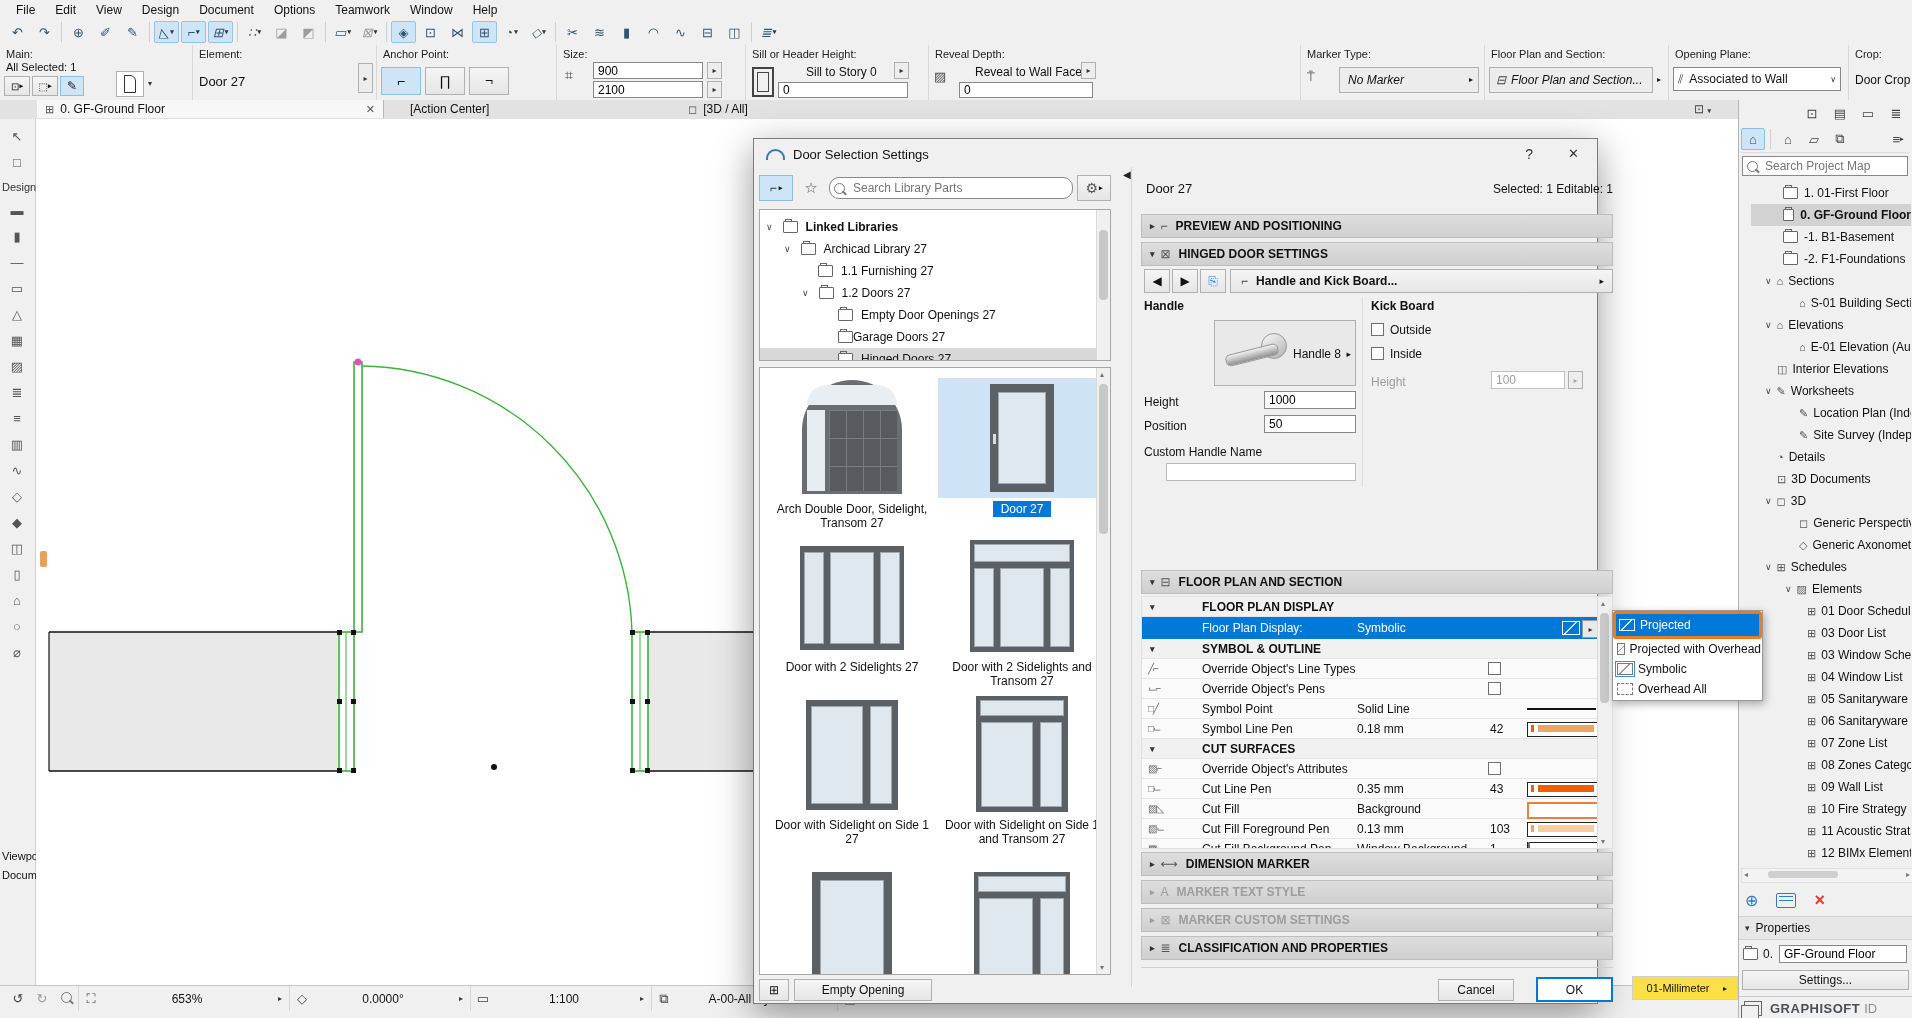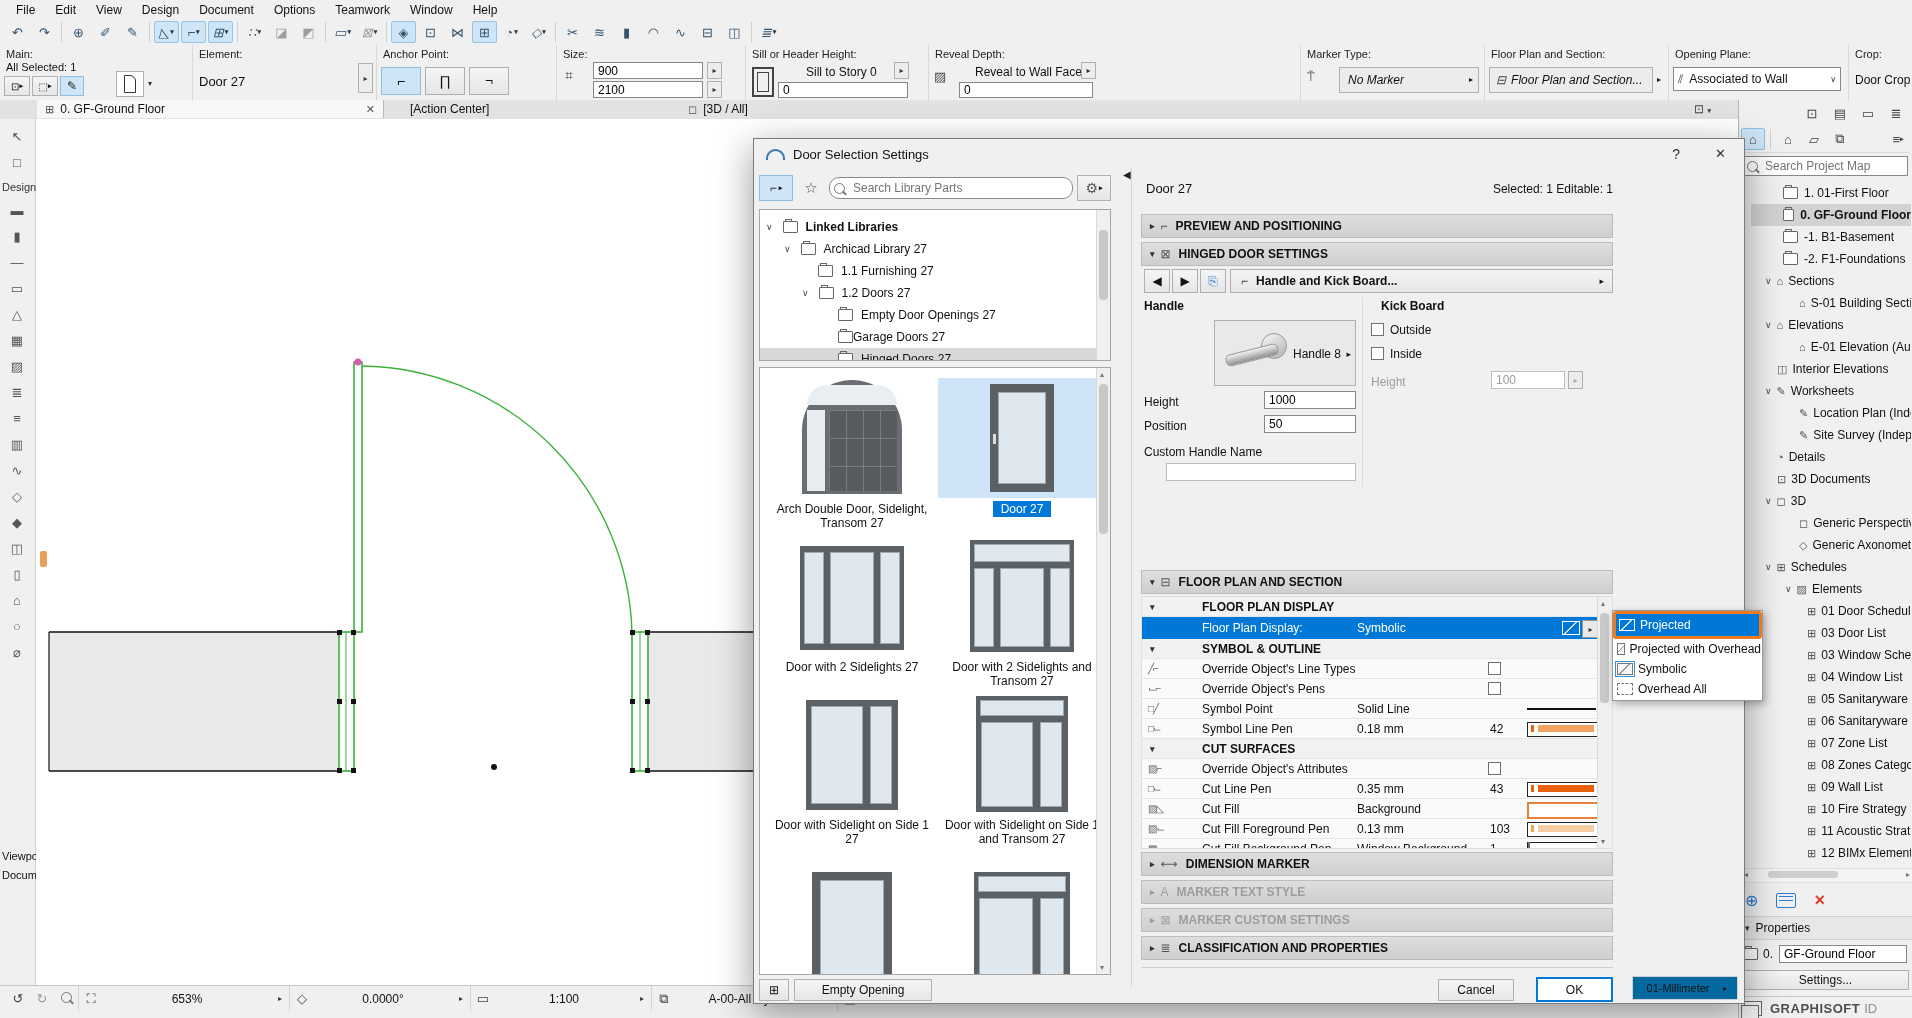--- a/index.html
+++ b/index.html
@@ -37,21 +37,21 @@
   .toolbox{position:absolute;left:0;top:119px;width:36px;height:866px;background:#f0f0f0;border-right:1px solid #cfcfcf;box-sizing:border-box;}
   .tool{width:34px;height:26px;display:flex;align-items:center;justify-content:center;color:#555;font-size:13px;}
   .canvas{position:absolute;left:36px;top:119px;width:1702px;height:866px;background:#fff;}
   
   .statusbar{position:absolute;left:0;top:985px;width:1738px;height:25px;background:#f0f0f0;border-top:1px solid #c6c6c6;display:flex;align-items:center;font-size:12px;}
   .sb-ico{width:24px;text-align:center;color:#444;font-size:13px;}
   .sb-seg{display:flex;align-items:center;height:25px;border-left:1px solid #d5d5d5;}
   .sb-val{text-align:center;}
   .sb-fw{width:18px;text-align:center;font-size:8px;color:#333;}
   
-  .dialog{position:absolute;left:753px;top:138px;width:992px;height:866px;background:#f0f0f0;border:1px solid #7c7c7c;box-shadow:0 10px 36px rgba(0,0,0,.4);z-index:40;box-sizing:border-box;}
+  .dialog{position:absolute;left:753px;top:138px;width:845px;height:866px;background:#f0f0f0;border:1px solid #7c7c7c;box-shadow:0 10px 36px rgba(0,0,0,.4);z-index:40;box-sizing:border-box;}
   .dlg-title{position:absolute;left:0;top:0;right:0;height:30px;display:flex;align-items:center;padding-left:12px;font-size:13px;}
   .logo-arc{width:15px;height:9px;border:2.5px solid #3a78b5;border-bottom:none;border-radius:15px 15px 0 0;margin-right:8px;}
   .acc{position:absolute;left:387px;width:472px;height:24px;background:linear-gradient(#dedede,#cfcfcf);border:1px solid #bdbdbd;display:flex;align-items:center;font-weight:bold;font-size:12px;box-sizing:border-box;}
   .acc .tri{margin:0 6px 0 8px;}
   .acc .aicon{font-size:12px;color:#555;margin-right:8px;font-weight:normal;}
   .white-box{background:#fff;border:1px solid #a6a6a6;box-sizing:border-box;position:absolute;overflow:hidden;}
   .trow{position:absolute;left:0;right:14px;height:22px;display:flex;align-items:center;white-space:nowrap;}
   .sbar{position:absolute;right:0;top:0;bottom:0;width:13px;background:#f0f0f0;border-left:1px solid #dadada;}
   .sbar .thumbv{position:absolute;left:2px;width:9px;background:#c8c8c8;border-radius:4px;}
   .thumb-lbl{position:absolute;text-align:center;font-size:12px;line-height:14px;}
@@ -347,21 +347,21 @@
     <span class="sb-seg" style="width:185px;">
       <span class="sb-ico">⧉</span>
       <span class="sb-val" style="flex:1;">A-00-All layers</span>
       <span class="sb-fw">▸</span>
     </span>
     <span class="sb-seg" style="width:36px;">
         <span class="sb-ico">▨</span>
       </span>
   </div>
 
-  <div class="abs" style="left:1632px;top:976px;width:104px;height:22px;background:#0369a1;border:1px solid #d0d0d0;display:flex;align-items:center;z-index:45;">
+  <div class="abs" style="left:1632px;top:976px;width:104px;height:22px;background:#fde047;border:1px solid #d0d0d0;display:flex;align-items:center;z-index:45;">
     <span style="flex:1;text-align:center;font-size:11px;">01-Millimeter</span>
     <span style="width:14px;font-size:8px;">▸</span>
   </div>
 
   <div class="sidebar">
     <div class="abs" style="left:0;top:2px;right:4px;height:22px;display:flex;justify-content:flex-end;gap:4px;">
       <span class="sb-btn">⊡</span>
       <span class="sb-btn">▤</span>
       <span class="sb-btn">▭</span>
       <span class="sb-btn">≣</span>
@@ -761,21 +761,21 @@
       <span style="position:absolute;right:4px;top:28px;font-size:9px;">▸</span>
     </div>
     <span class="abs" style="left:390px;top:256px;">Height</span>
     <input class="field abs" style="left: 510px; top: 252px; width: 92px; height: 18px;" value="1000">
     <span class="abs" style="left:390px;top:280px;">Position</span>
     <input class="field abs" style="left: 510px; top: 276px; width: 92px; height: 18px;" value="50">
     <span class="abs" style="left:390px;top:306px;">Custom Handle Name</span>
     <input class="field abs" style="left: 412px; top: 324px; width: 190px; height: 18px; border-color: rgb(187, 187, 187);">
 
     <div class="abs" style="left:608px;top:158px;width:1px;height:190px;background:#dcdcdc;"></div>
-    <b class="abs" style="left:617px;top:160px;margin-left:10px;">Kick Board</b>
+    <b class="abs" style="left:617px;top:160px;">Kick Board</b>
     <span class="cb abs" style="left:617px;top:184px;"></span>
     <span class="abs" style="left:636px;top:184px;">Outside</span>
     <span class="cb abs" style="left:617px;top:208px;"></span>
     <span class="abs" style="left:636px;top:208px;">Inside</span>
     <span class="abs dis" style="left:617px;top:236px;">Height</span>
     <input class="field abs dis" style="left: 737px; top: 232px; width: 74px; height: 18px; border-color: rgb(192, 192, 192); color: rgb(157, 157, 157);" disabled="" value="100">
     <span class="spin" style="left:814px;top:232px;height:18px;color:#aaa;">▸</span>
 
     <div class="acc" style="top:431px;">
         <span class="tri">▾</span>

